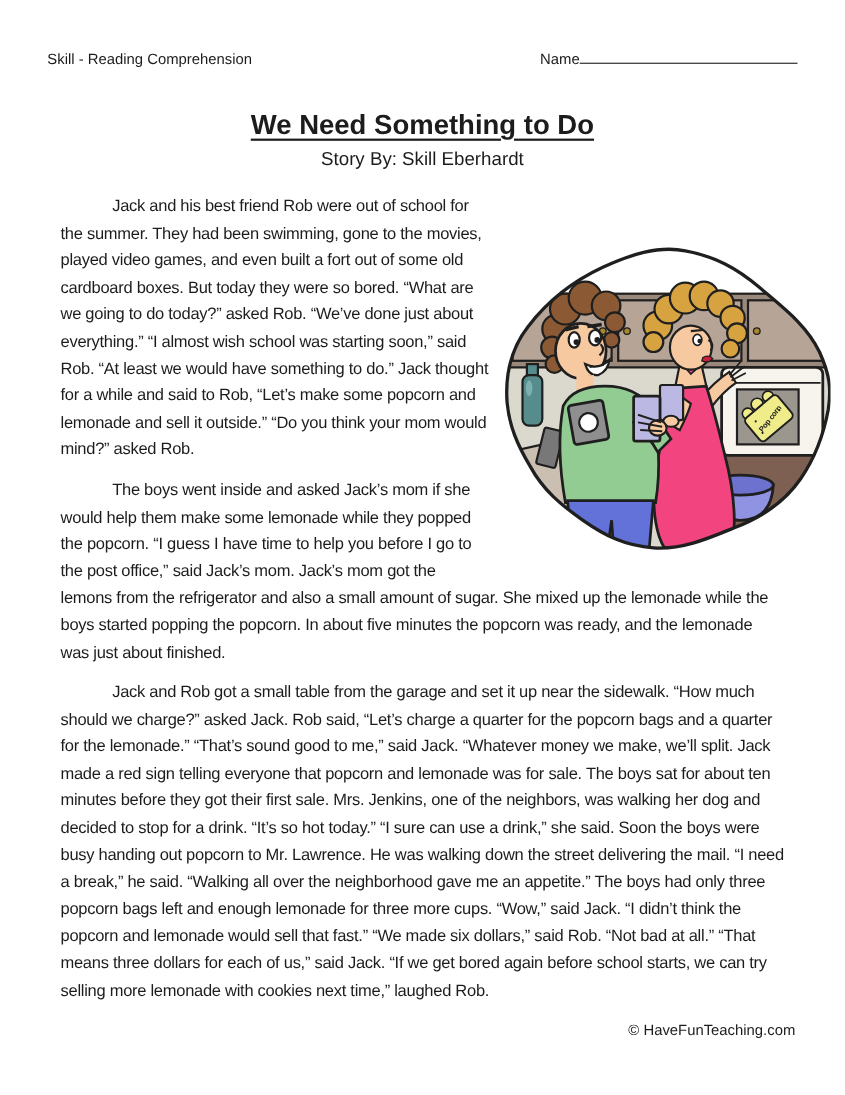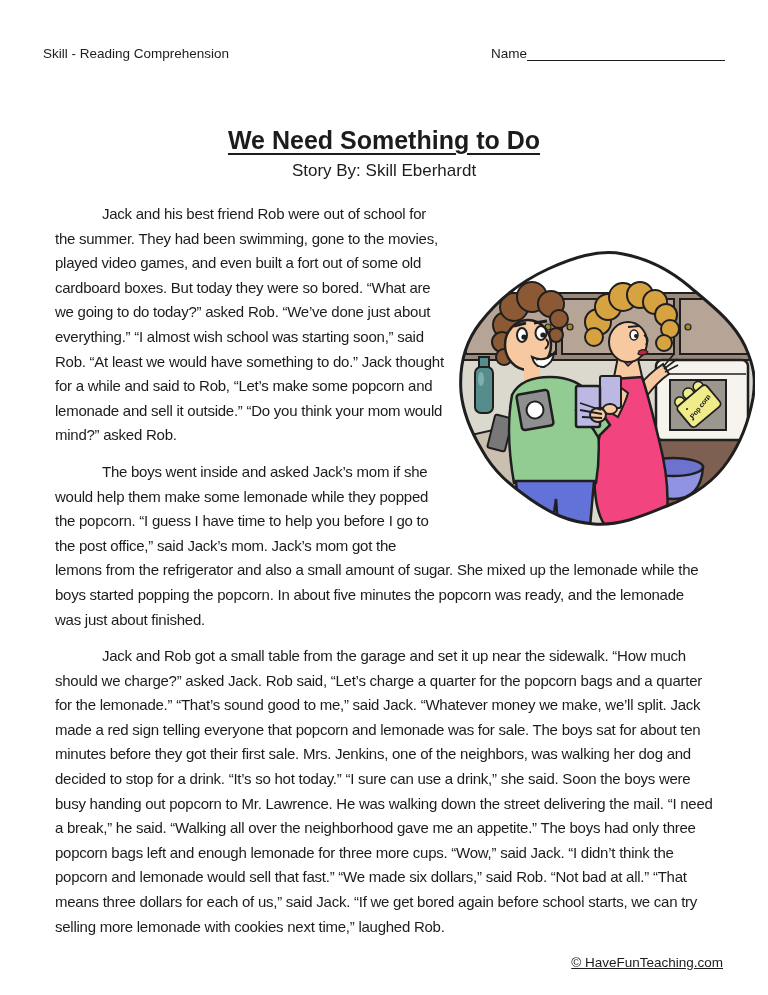--- a/index.html
+++ b/index.html
@@ -4,32 +4,32 @@
 <style>
   html,body { margin:0; padding:0; background:#ffffff; }
   .page {
     position:relative; width:768px; height:995px; background:#fff;
     box-sizing:border-box; padding:46px 43px 0;
     font-family:"Liberation Sans", sans-serif; color:#1c1c1c;
     overflow:hidden;
     border-radius:14px;
   }
   .header { display:flex; justify-content:space-between; align-items:baseline; font-size:13.5px; }
-  .name-field { display:flex; align-items:flex-end; }
+  .name-field { display:flex; align-items:flex-start; }
   .name-line { display:inline-block; width:198px; border-bottom:1.5px solid #1c1c1c; height:0.85em; }
   .title {
-    text-align:center; font-size:25px; font-weight:700; margin:65px 0 6px;
+    text-align:center; font-size:25px; font-weight:700; margin:39px 0 6px;
     text-decoration:underline; text-decoration-thickness:2px; text-underline-offset:4px;
   }
   .byline { text-align:center; font-size:17px; margin:0 0 21px; }
   .story { font-size:15px; line-height:24.6px; letter-spacing:-0.25px; text-align:left; }
   .story p { margin:12px; text-indent:47px; }
   .illustration { float:right; width:297px; height:300px; margin:25px -30px 12px 12px; }
   .illustration svg { width:100%; height:100%; display:block; }
-  .footer { text-align:right; margin-top:16px; font-size:13.5px; padding-right:2px;text-decoration:underline; }
+  .footer { text-align:right; margin-top:16px; font-size:13.5px; padding-right:2px; }
   .popcorn-text { font-family:"Liberation Sans", sans-serif; font-size:7px; fill:#222; font-weight:700; }
 </style>
 </head>
 <body>
 
 <div class="page">
 
   <div class="header">
     <span>Skill - Reading Comprehension</span>
     <span class="name-field">

